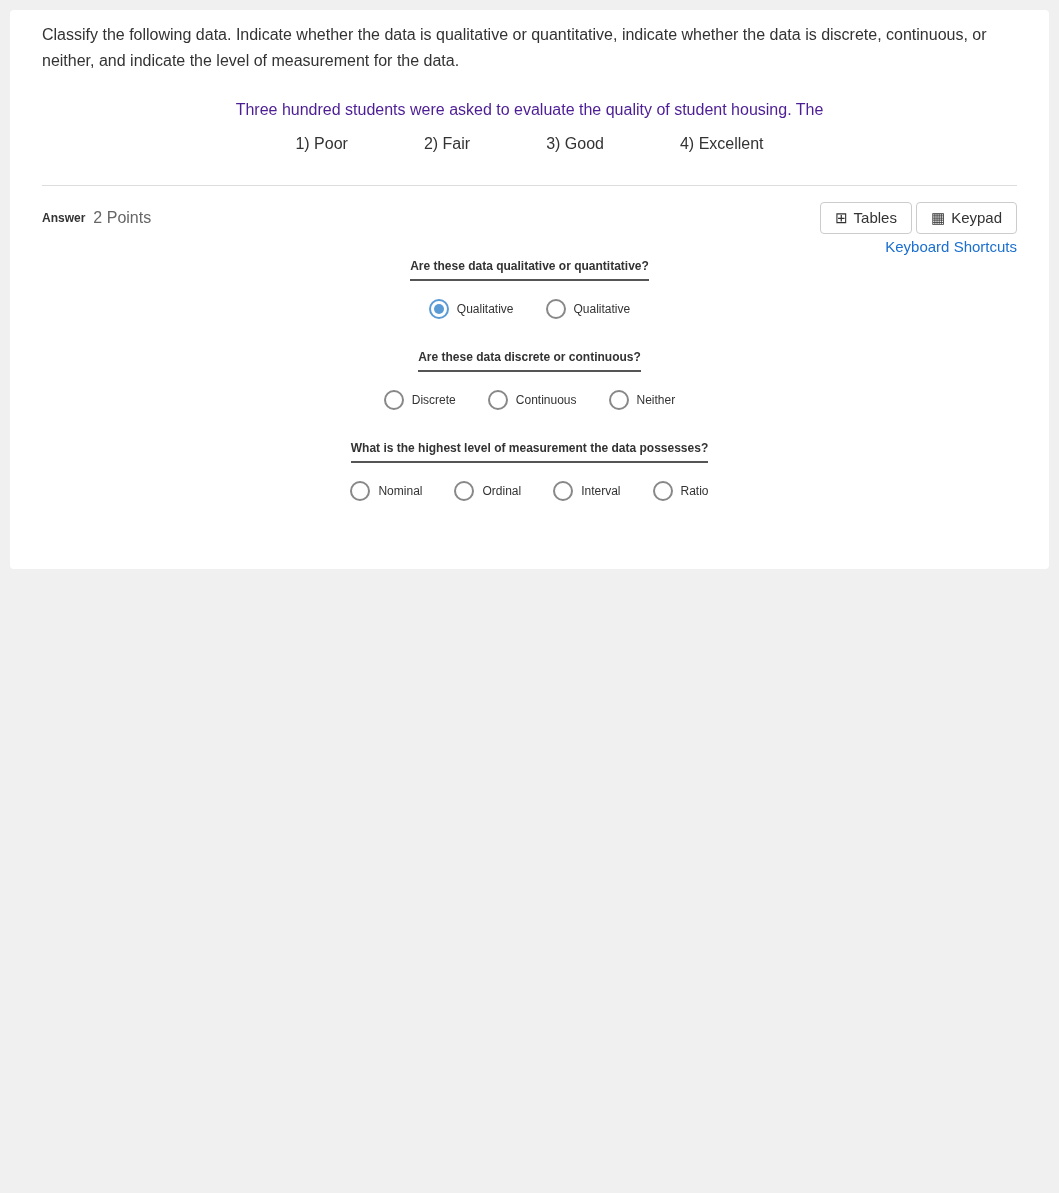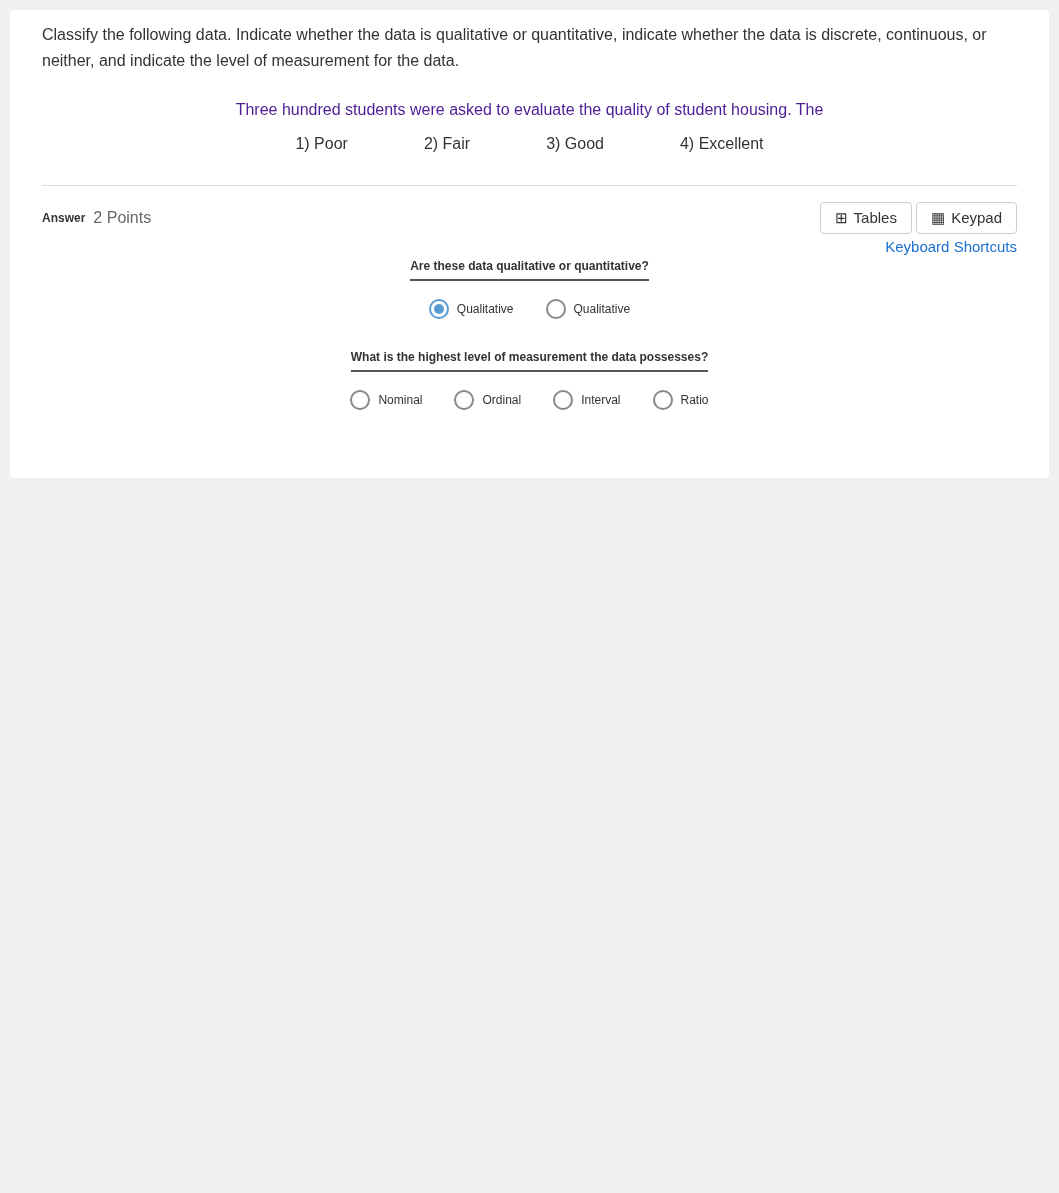--- a/index.html
+++ b/index.html
@@ -220,20 +220,39 @@
           <span class="radio-circle selected"></span>
           <span>Qualitative</span>
         </label>
         <label class="radio-option">
           <span class="radio-circle"></span>
           <span>Qualitative</span>
         </label>
       </div>
     </div>
 
+    <div class="question-section">
+      <div>
+        <span class="section-question">Are these data discrete or continuous?</span>
+      </div>
+      <div class="radio-options">
+        <label class="radio-option">
+          <span class="radio-circle"></span>
+          <span>Discrete</span>
+        </label>
+        <label class="radio-option">
+          <span class="radio-circle"></span>
+          <span>Continuous</span>
+        </label>
+        <label class="radio-option">
+          <span class="radio-circle"></span>
+          <span>Neither</span>
+        </label>
+      </div>
+    </div>
 
     <div class="question-section">
       <div>
         <span class="section-question">What is the highest level of measurement the data possesses?</span>
       </div>
       <div class="radio-options">
         <label class="radio-option">
           <span class="radio-circle"></span>
           <span>Nominal</span>
         </label>

